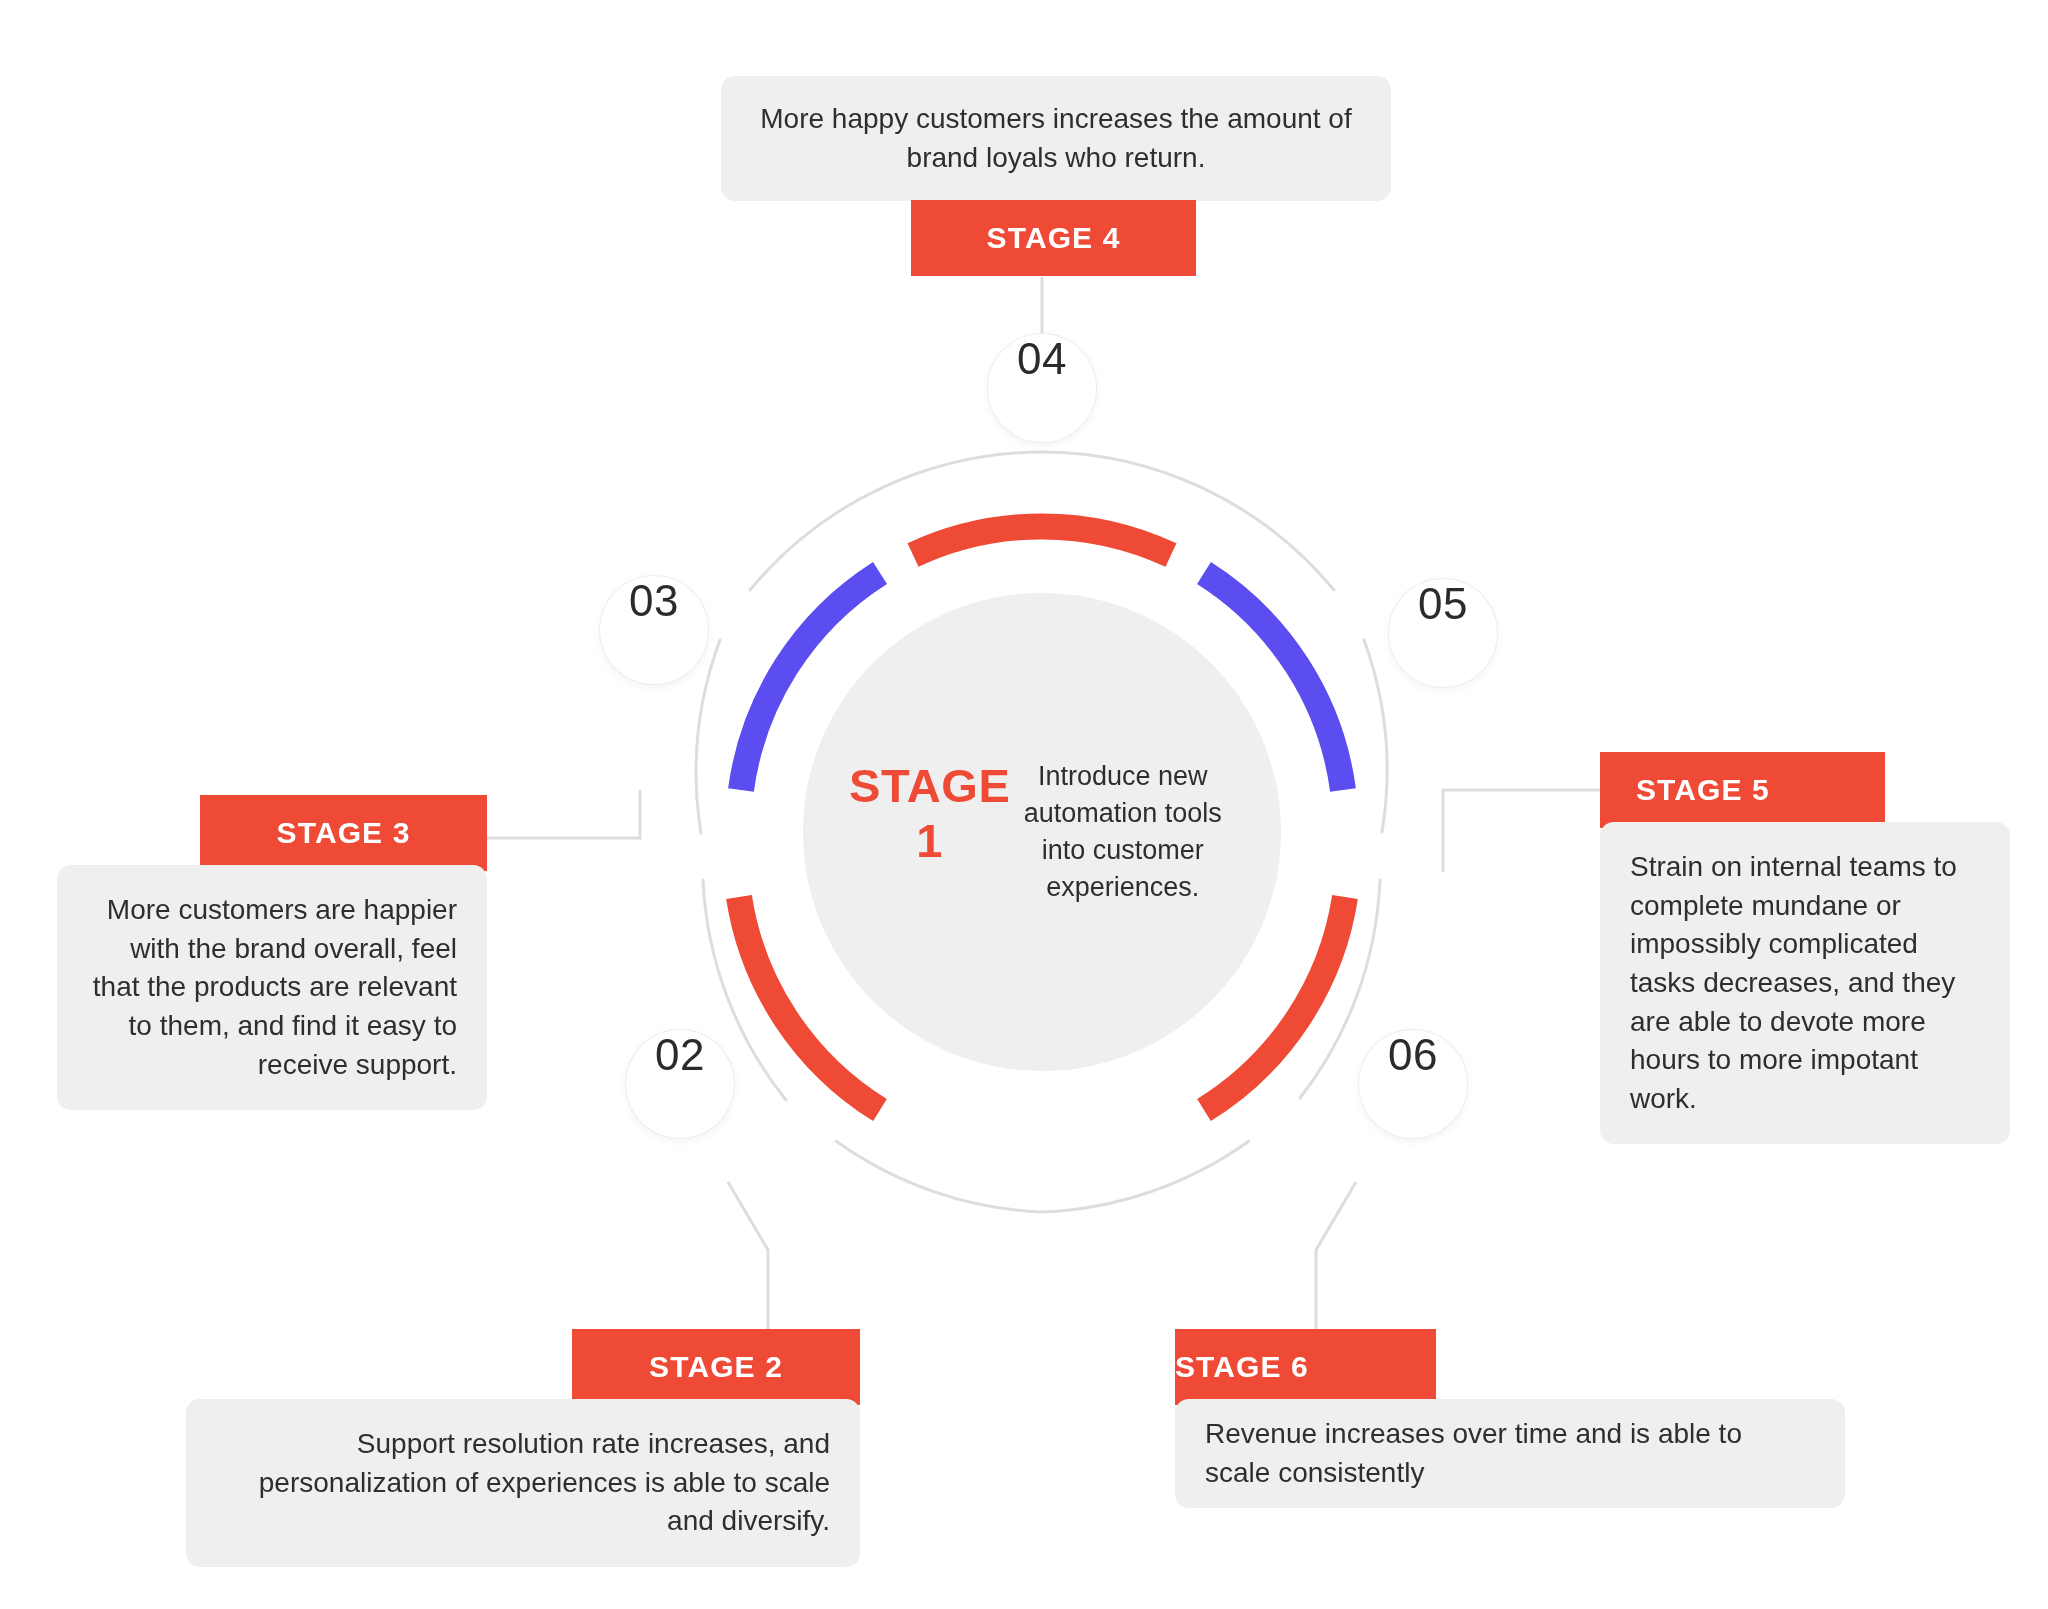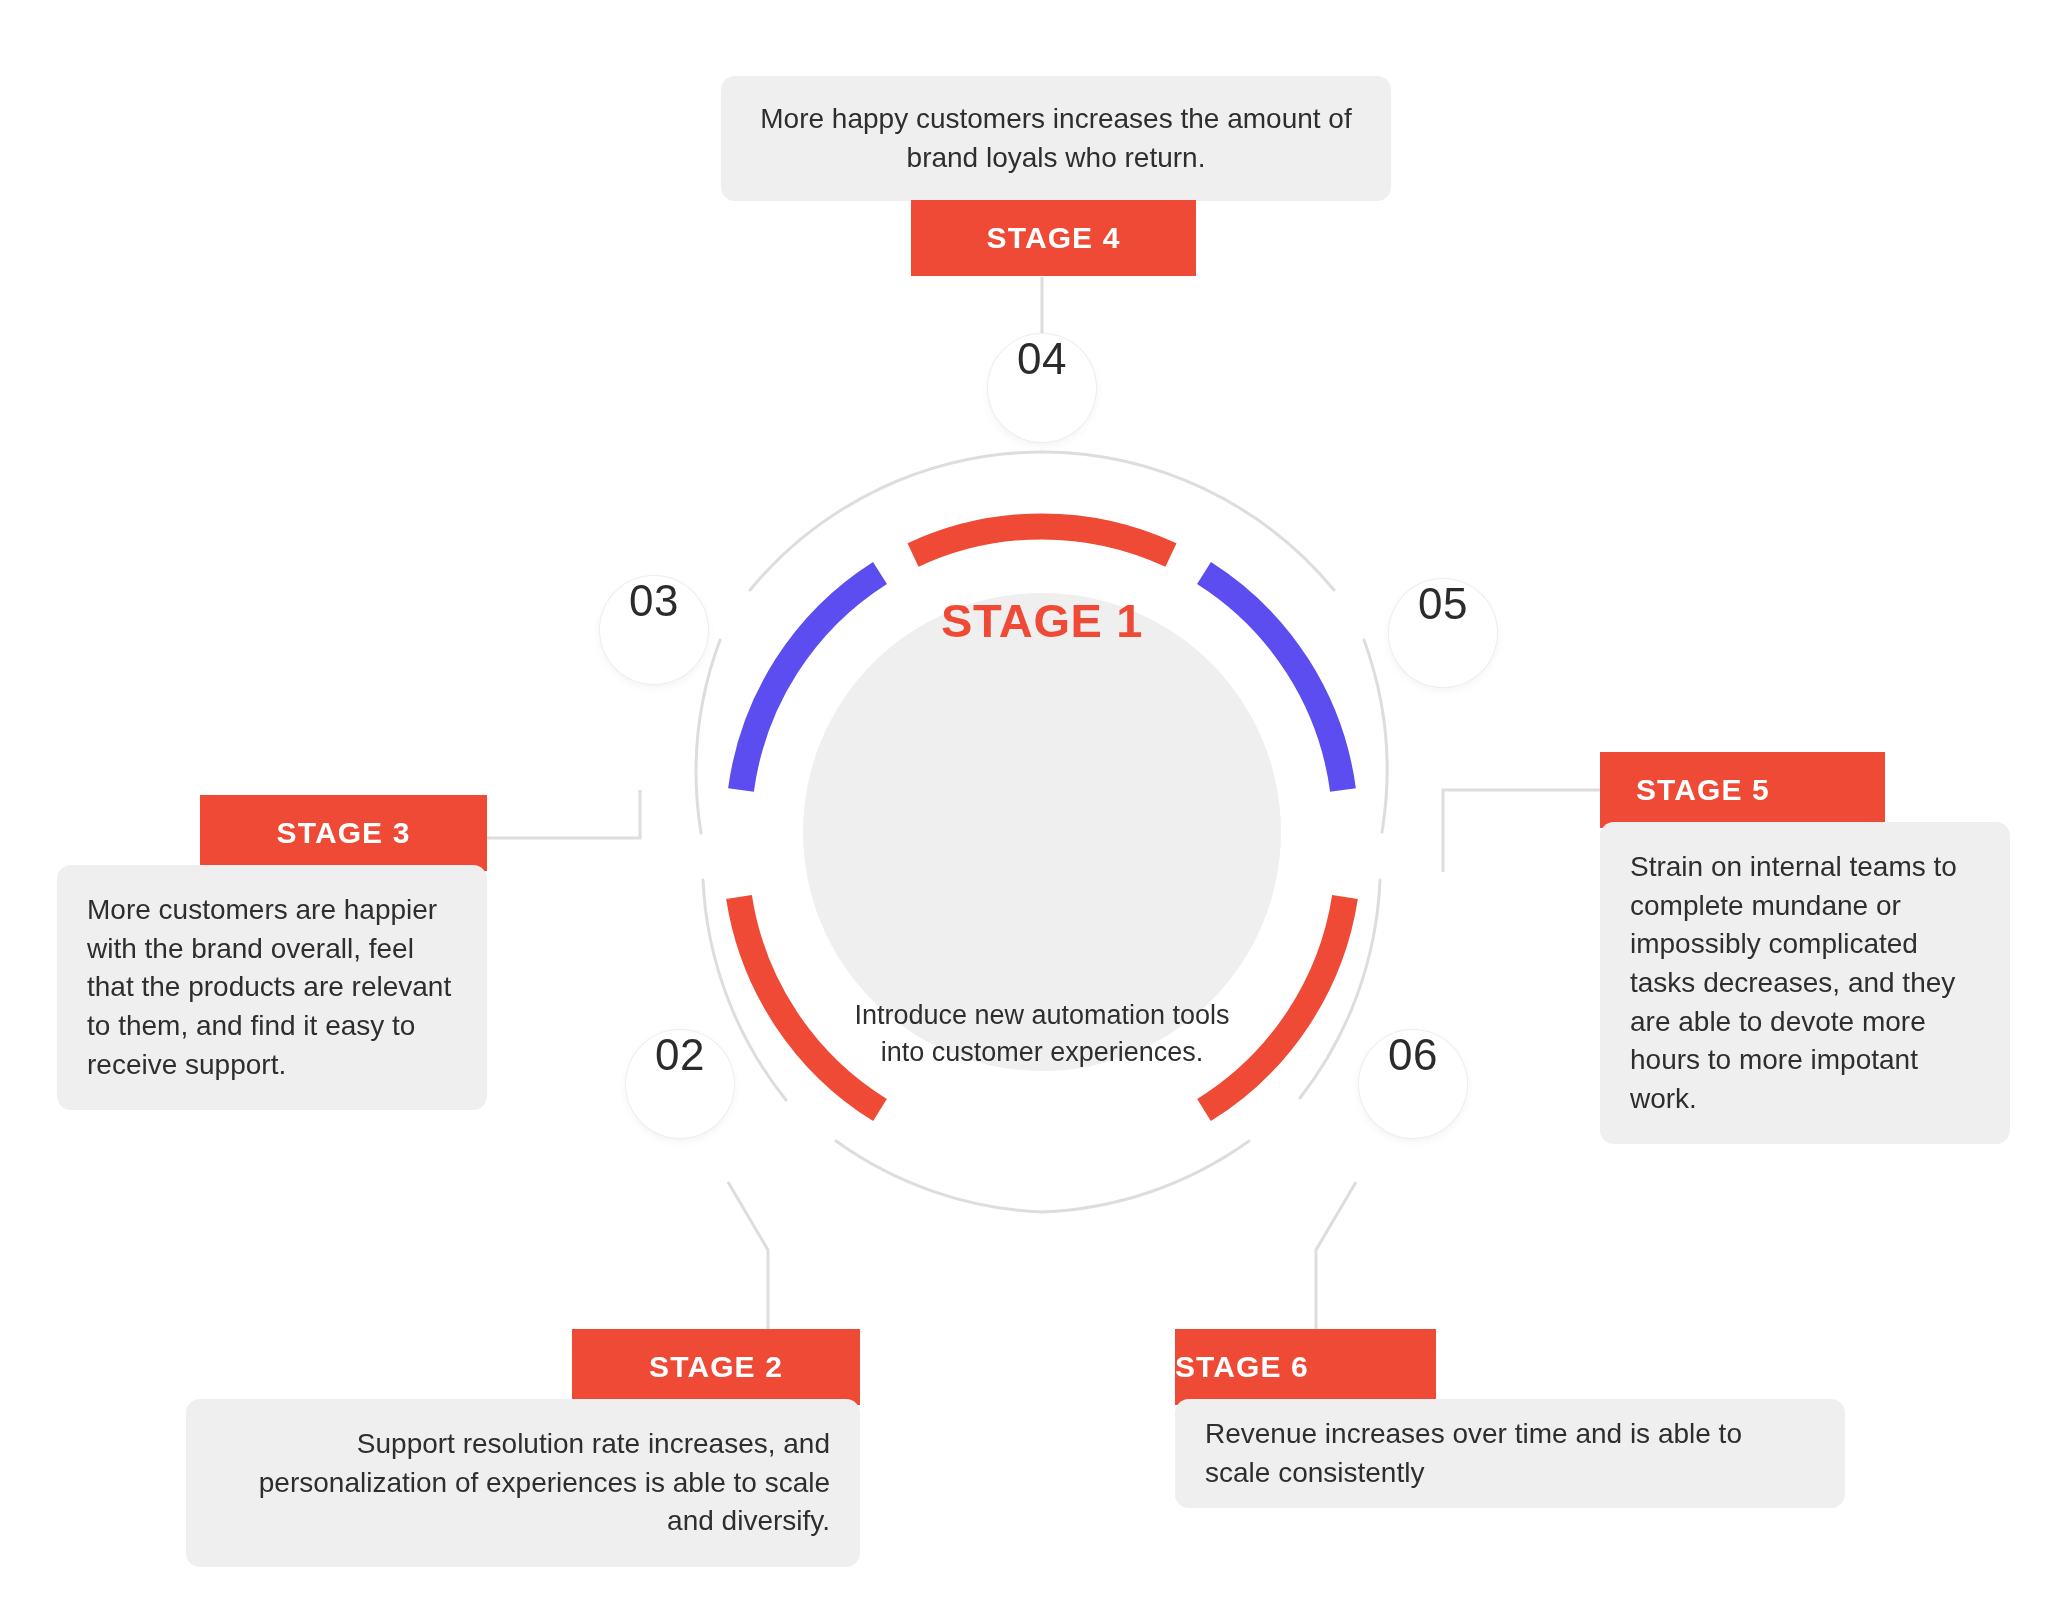--- a/index.html
+++ b/index.html
@@ -46,26 +46,25 @@
   }
 
   
   .centre-disc {
     position: absolute;
     width: 478px;
     height: 478px;
     border-radius: 50%;
     background: #efefef;
     display: flex;
-    flex-direction: column;
+    flex-direction: row;
     align-items: center;
-    justify-content: space-between;
+    justify-content: flex-start;
     box-sizing: border-box;
     padding: 0 46px;
-    gap: 36px;
   }
   .centre-title {
     font-size: 47px;
     font-weight: bold;
     color: #ef4a35;
     letter-spacing: 0.6px;
     margin: 0 0 38px 0;
     text-align: center;
   }
   .centre-body {
@@ -184,21 +183,21 @@
   <div class="text-card" style="left:721px; top:76px; width:670px; padding:24px 34px; text-align:center;">
     <span>More happy customers increases the amount of brand loyals who return.</span>
   </div>
   <div class="stage-chip" style="left:911px; top:200px; width:285px; height:76px; justify-content:center;">
     <span>STAGE 4</span>
   </div>
 
   <div class="stage-chip" style="left:200px; top:795px; width:287px; height:76px; justify-content:center;">
     <span>STAGE 3</span>
   </div>
-  <div class="text-card" style="left:57px; top:865px; width:430px; padding:26px 30px; text-align:left;">
+  <div class="text-card" style="left:57px; top:865px; width:430px; padding:26px 30px; text-align:right;">
     <span>More customers are happier with the brand overall, feel that the products are relevant to them, and find it easy to receive support.</span>
   </div>
 
   <div class="stage-chip" style="left:1600px; top:752px; width:285px; height:76px; padding-left:36px;">
     <span>STAGE 5</span>
   </div>
   <div class="text-card" style="left:1600px; top:822px; width:410px; padding:26px 30px; text-align:left;">
     <span>Strain on internal teams to complete mundane or impossibly complicated tasks  decreases, and they are able to devote more hours to more impotant work.</span>
   </div>
 

